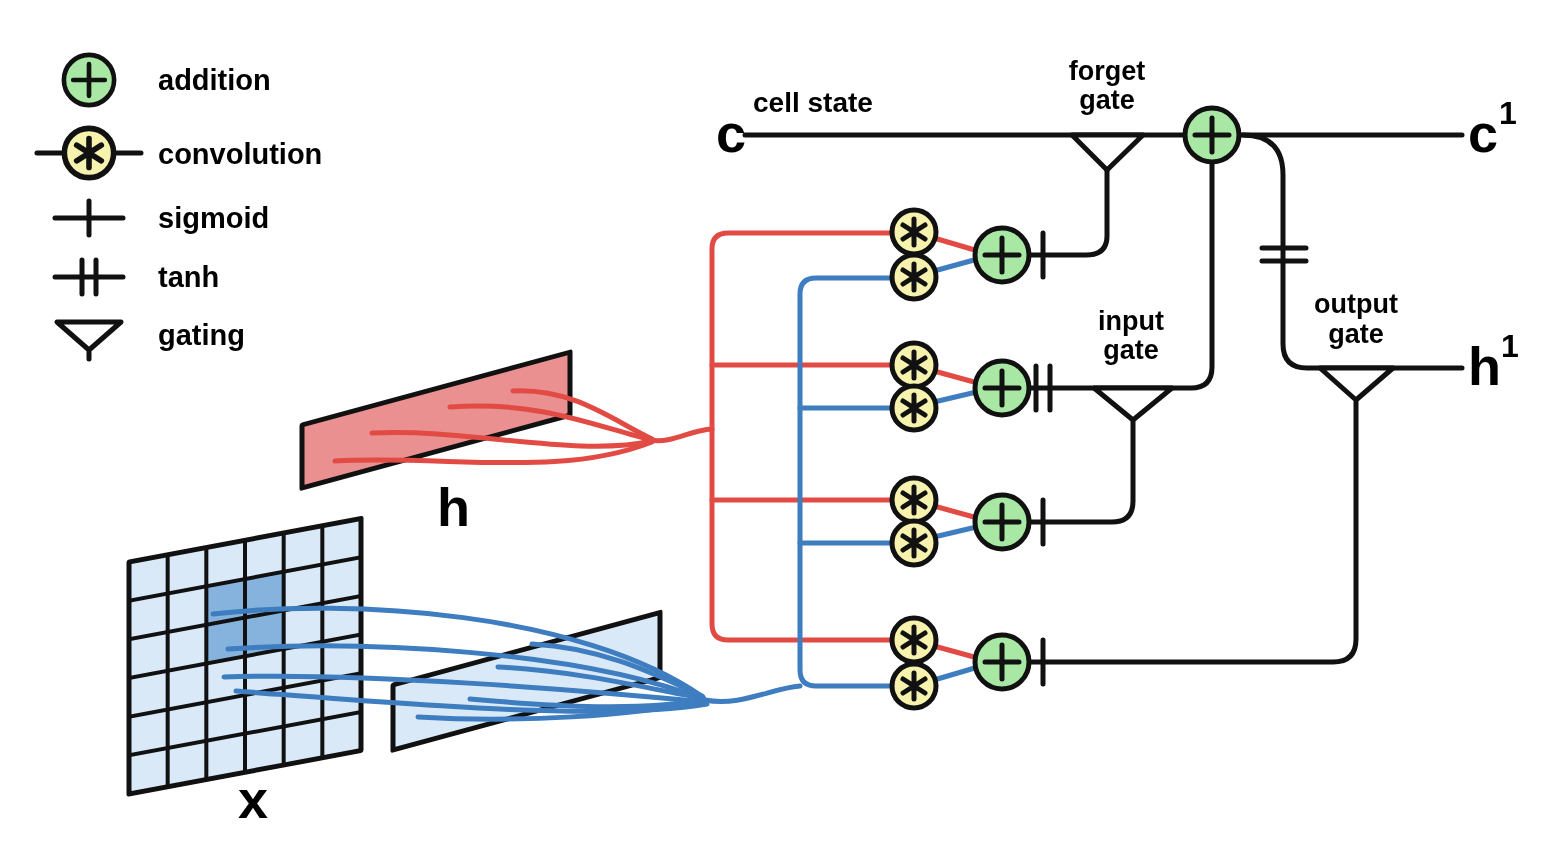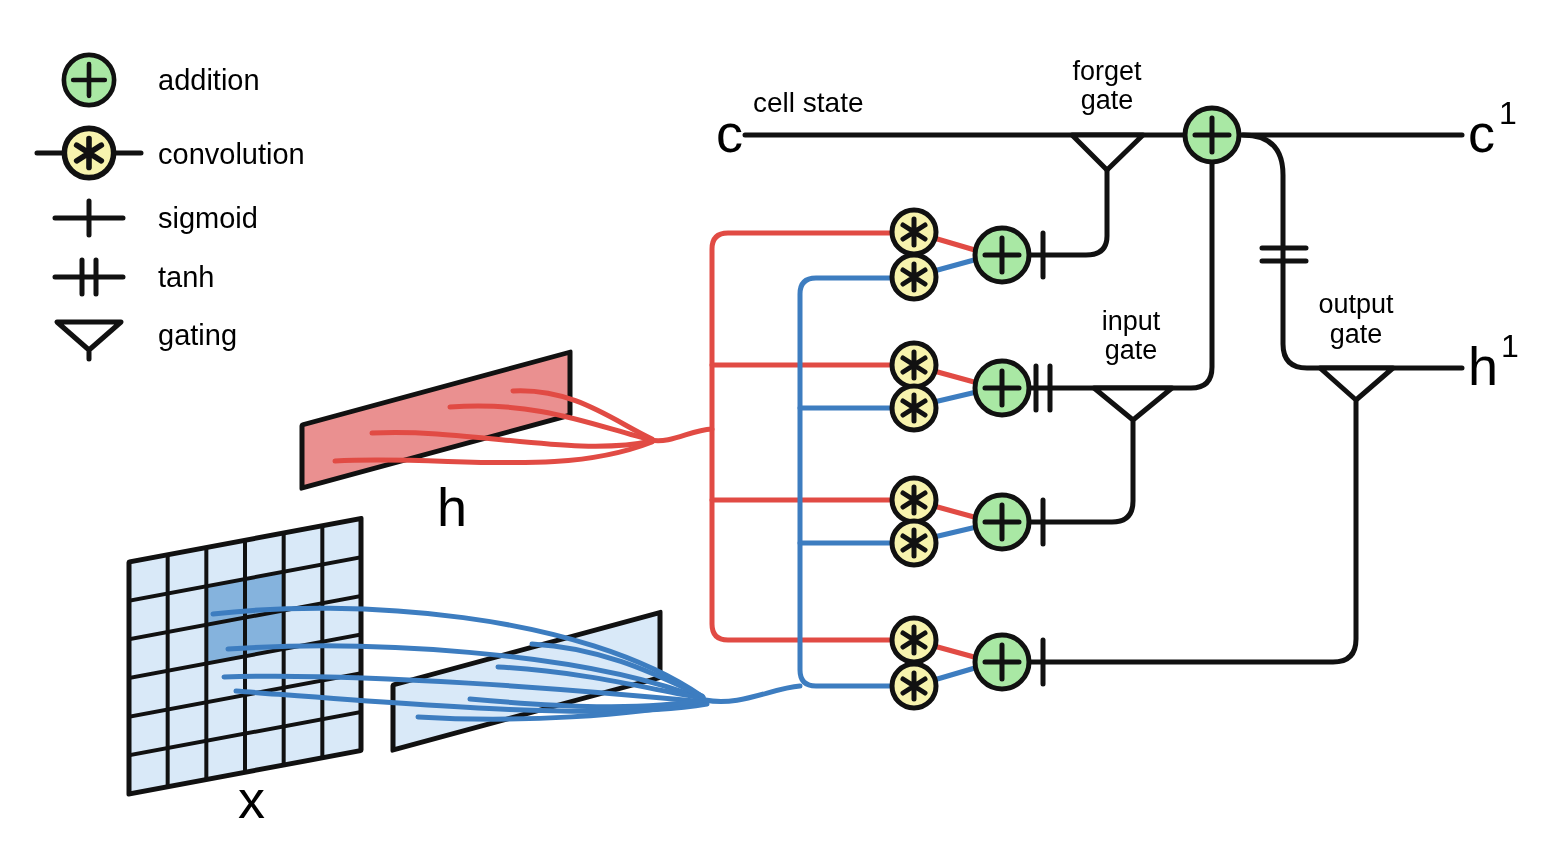--- a/index.html
+++ b/index.html
@@ -1,16 +1,16 @@
 <!DOCTYPE html>
 <html style="--background: #ffffff; --line: #111111; --addition-fill: #a9e8a4; --convolution-fill: #f7f3ae; --hidden-path: #e14b44; --hidden-fill: #ea9090; --input-path: #3d7dc0; --input-fill: #d9e9f8; --input-patch: #85b3dd;"><head>
 <meta charset="utf-8">
 <style>
   html,body{margin:0;padding:0;background:#fff;}
-  .stage{position:relative;width:1558px;height:852px;background:var(--background,#fff);overflow:hidden;}
+  .stage{position:relative;width:1558px;height:852px;background:var(--background,#fff);overflow:hidden;font-weight:bold;}
   svg{display:block;}
   
   .k  {stroke:var(--line,#111);stroke-width:5;fill:none;stroke-linecap:round;stroke-linejoin:round;}
   .k4 {stroke:var(--line,#111);stroke-width:4;fill:none;}
   .red {stroke:var(--hidden-path,#e14b44);stroke-width:5;fill:none;stroke-linecap:round;stroke-linejoin:round;}
   .blue{stroke:var(--input-path,#3d7dc0);stroke-width:5;fill:none;stroke-linecap:round;stroke-linejoin:round;}
   .green-fill {fill:var(--addition-fill,#a9e8a4);stroke:var(--line,#111);stroke-width:5;}
   .yellow-fill{fill:var(--convolution-fill,#f7f3ae);stroke:var(--line,#111);stroke-width:5;}
   .hfill {fill:var(--hidden-fill,#ea9090);stroke:var(--line,#111);stroke-width:5;stroke-linejoin:round;}
   .xfill {fill:var(--input-fill,#d9e9f8);stroke:var(--line,#111);stroke-width:5;stroke-linejoin:round;}

